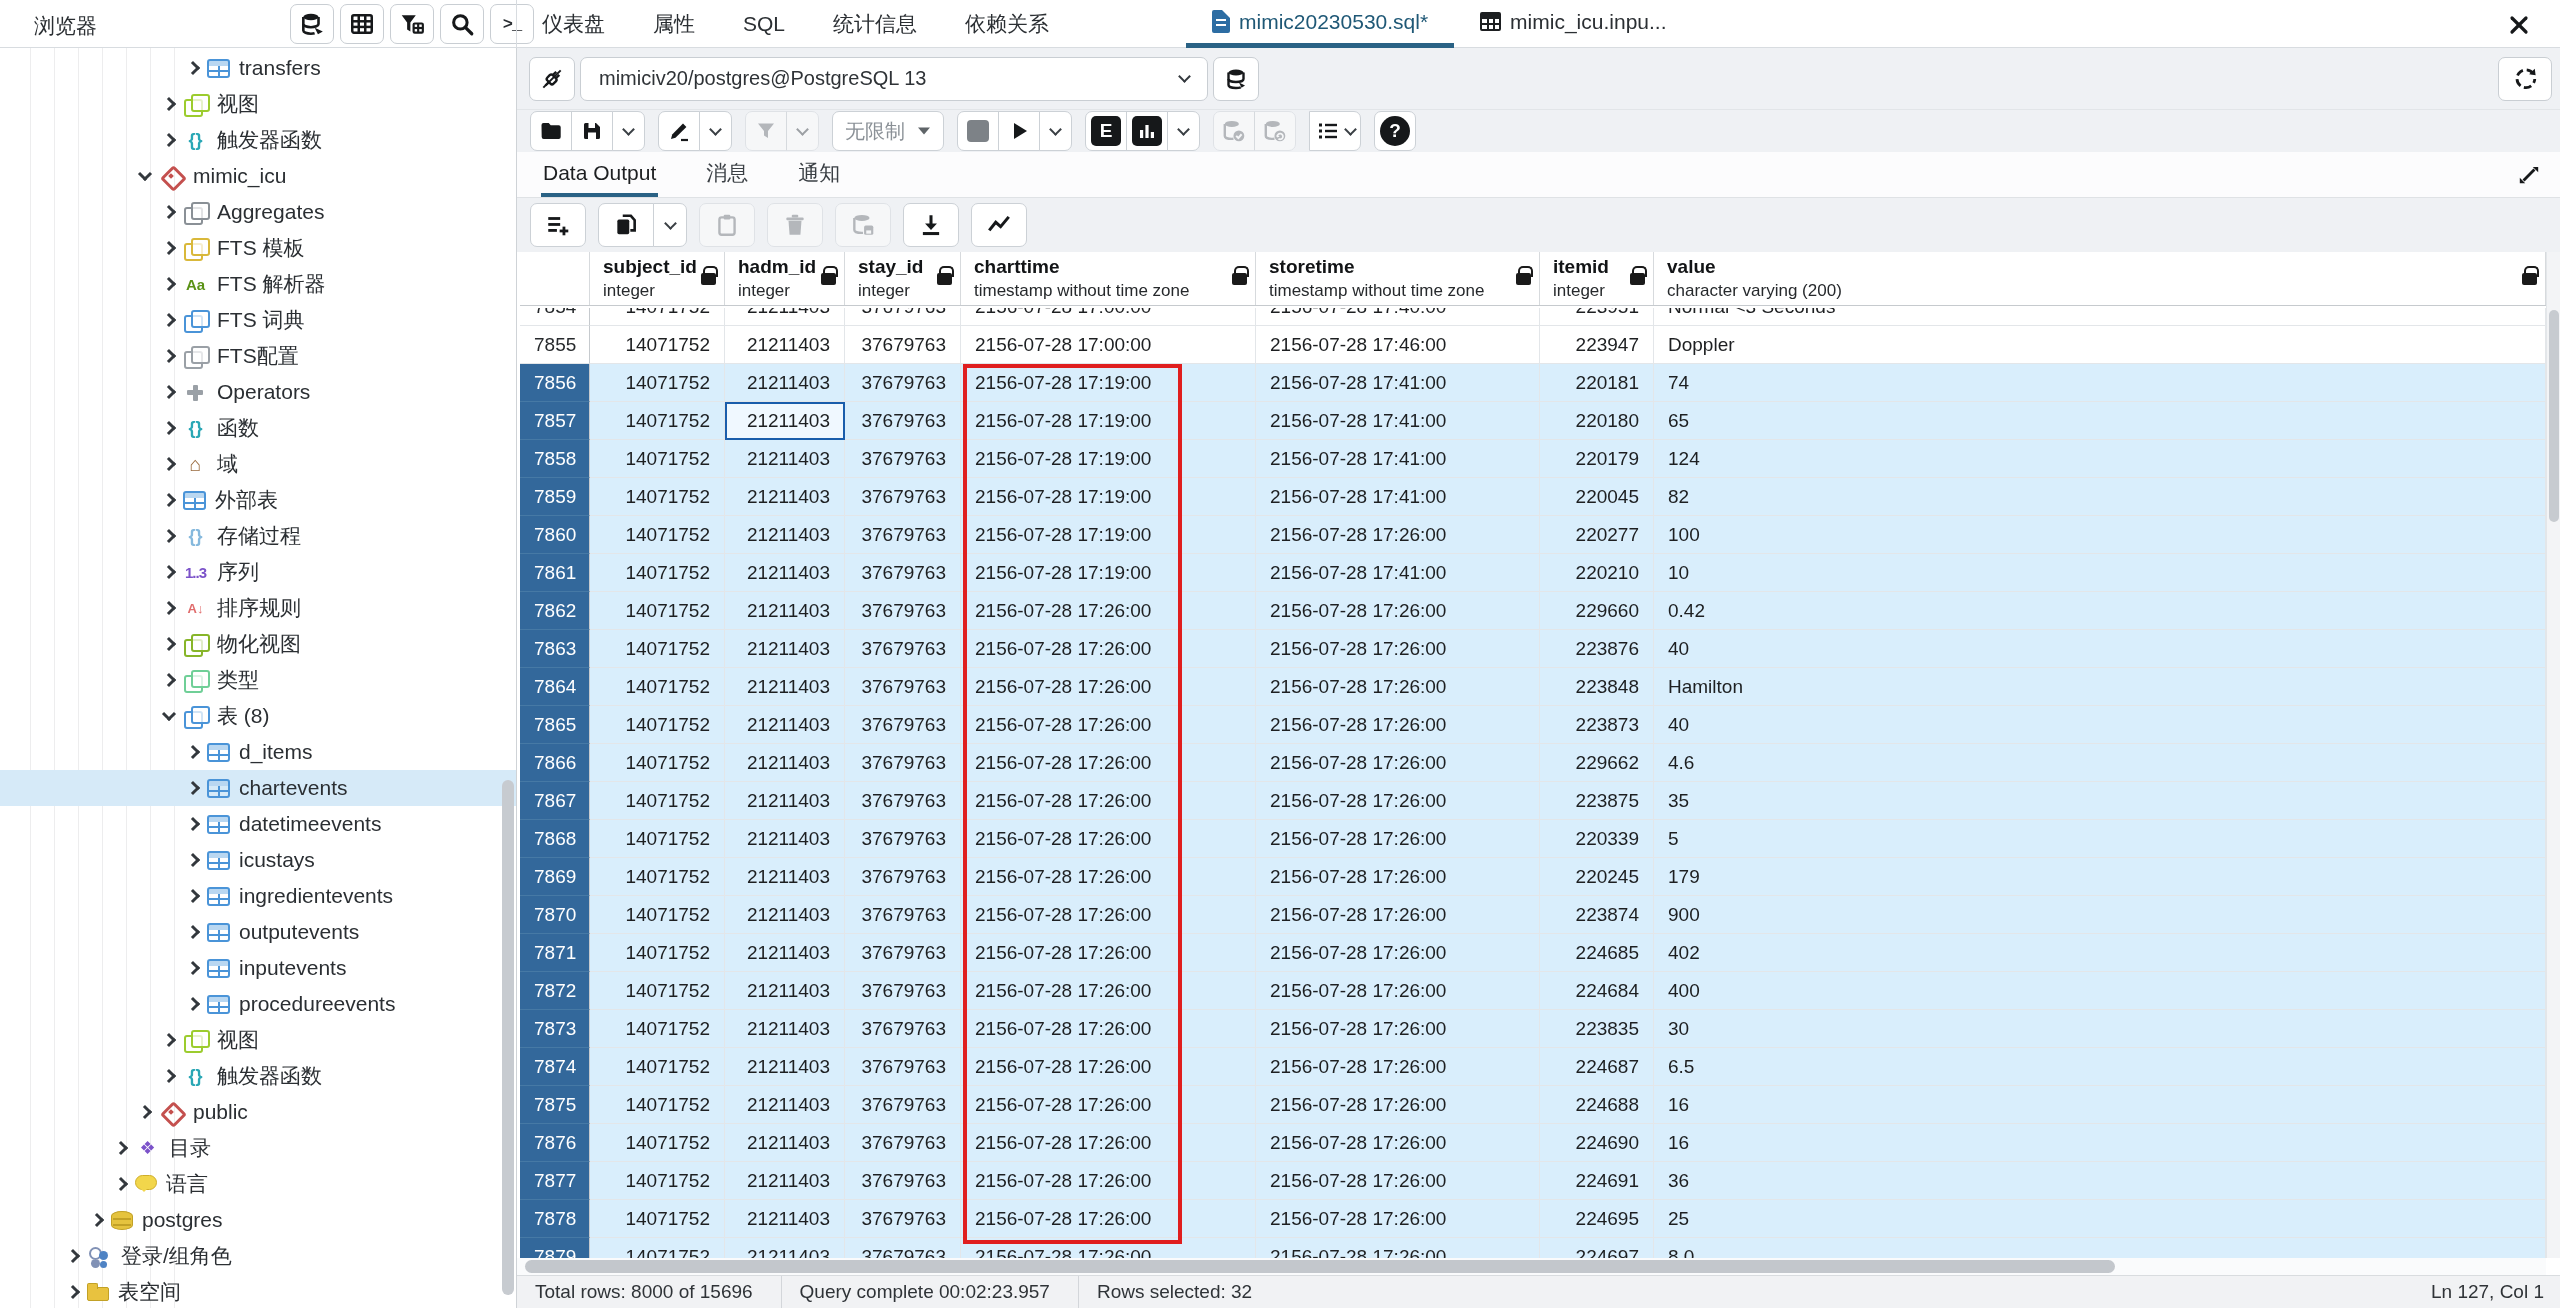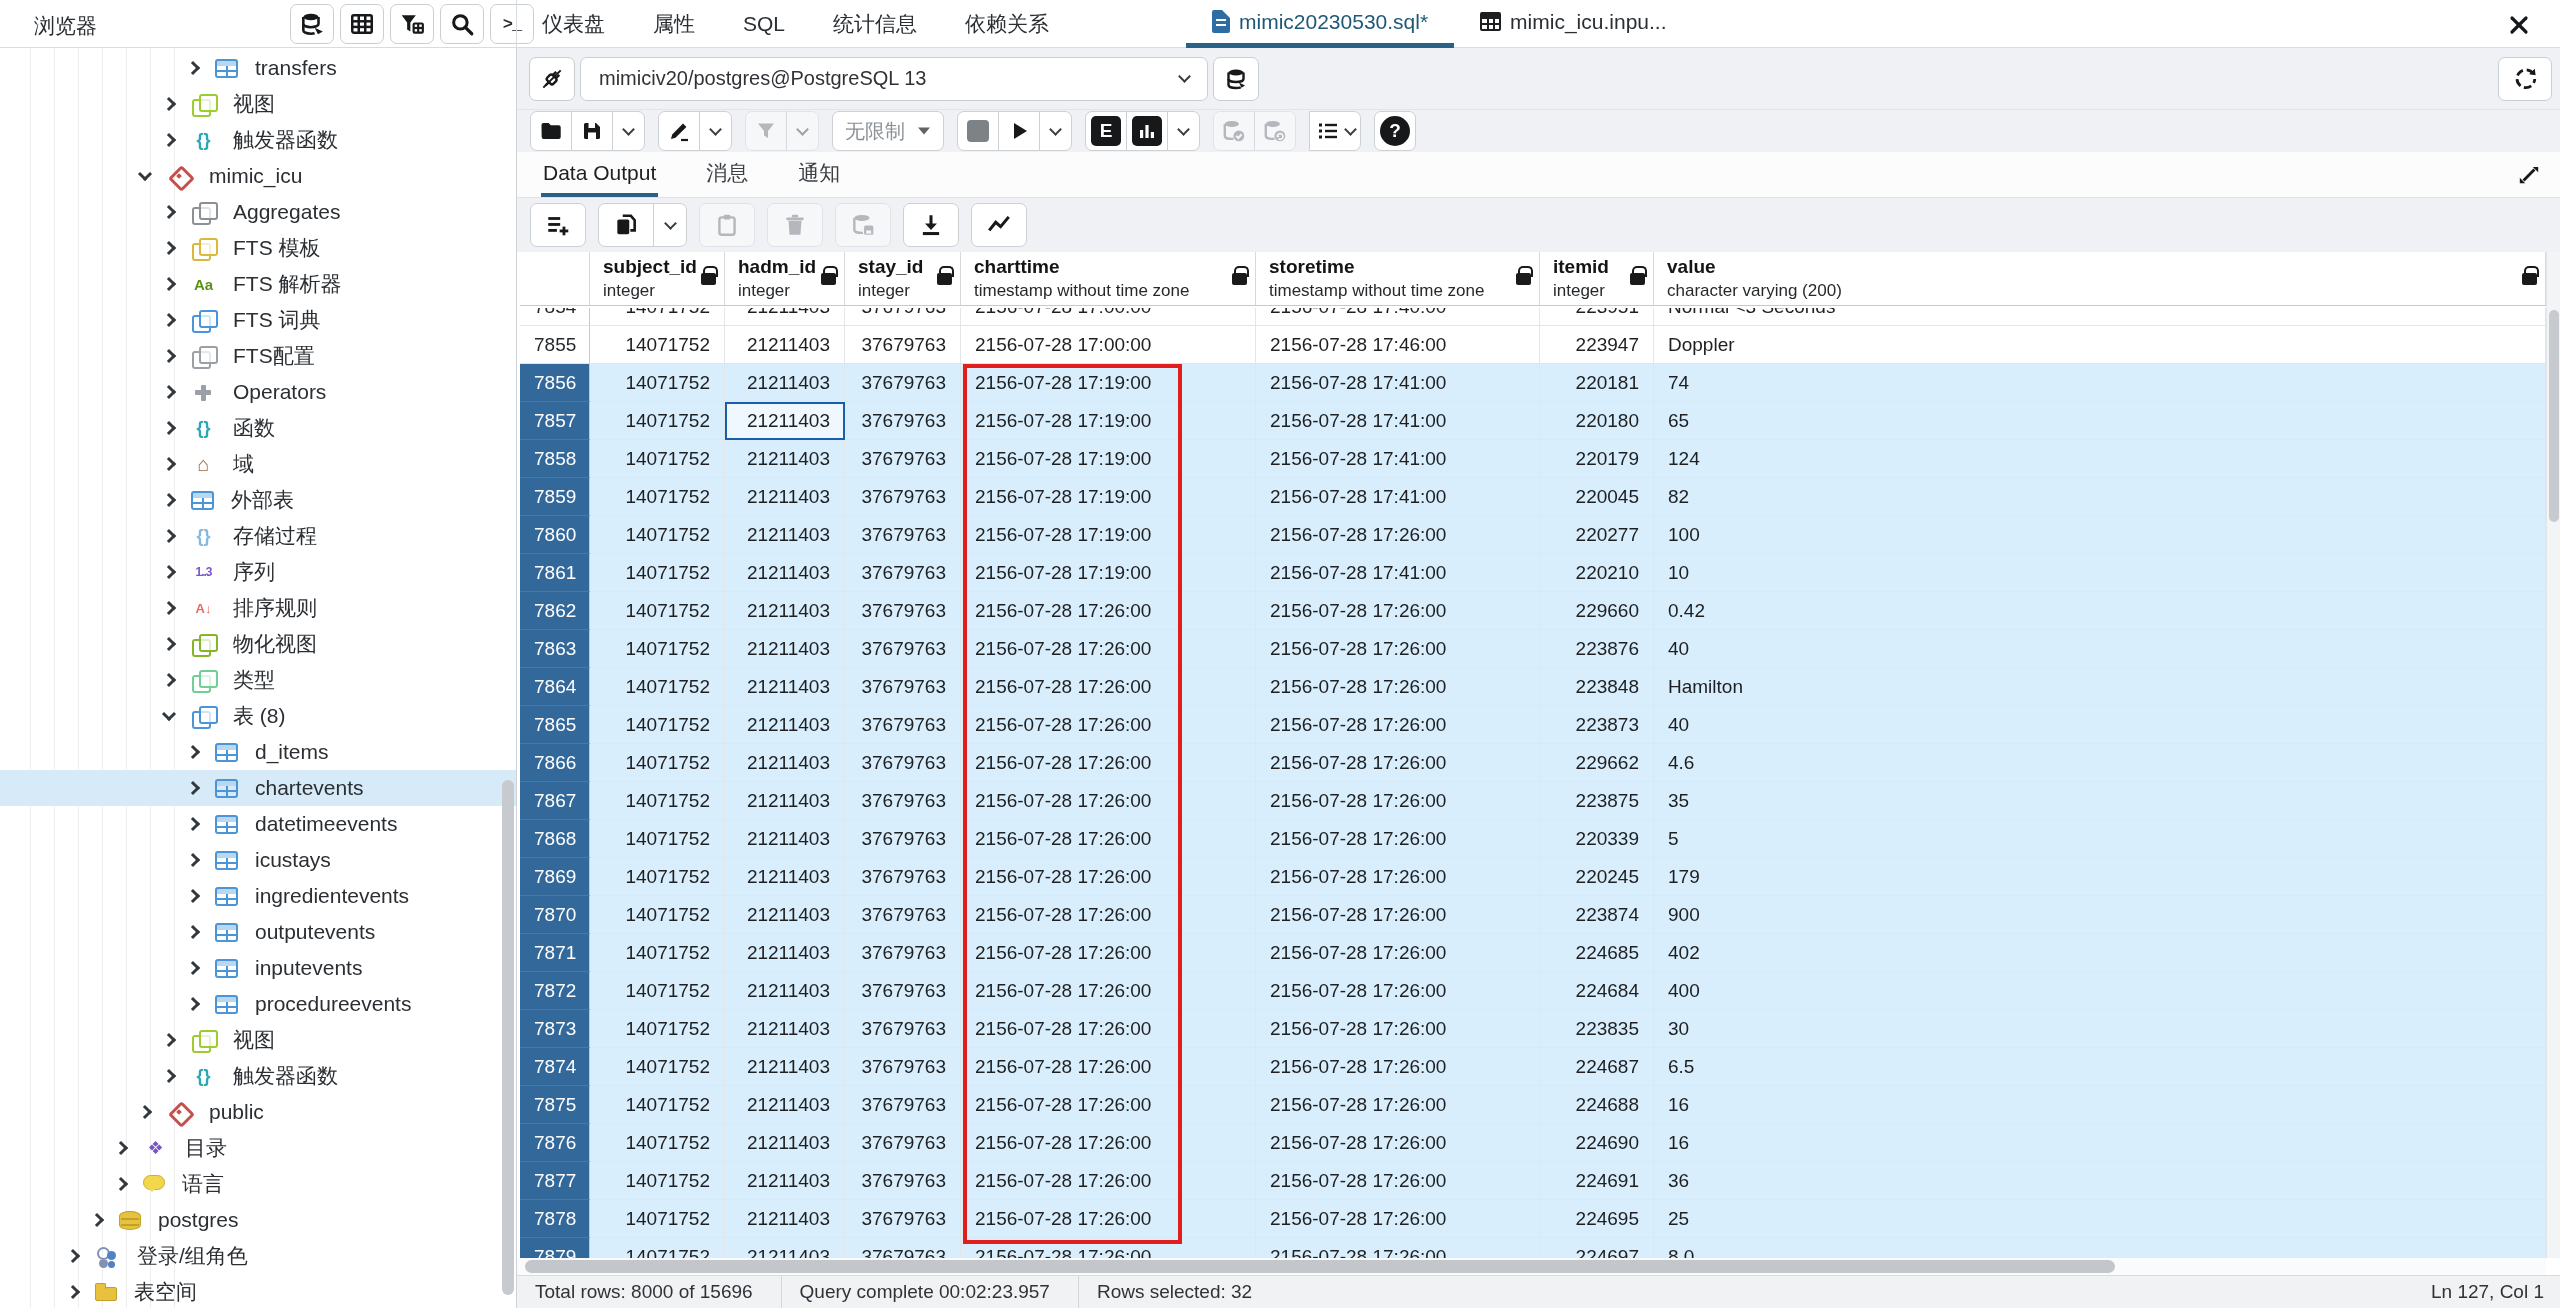--- a/index.html
+++ b/index.html
@@ -28,21 +28,21 @@
   .fi-grid{width:21px;height:19px;border:2px solid #1d1f21;border-radius:2px;flex:0 0 auto;
     background:linear-gradient(#1d1f21,#1d1f21) 0 0/100% 5px no-repeat,
                linear-gradient(#1d1f21,#1d1f21) 0 9px/100% 2px no-repeat,
                linear-gradient(#1d1f21,#1d1f21) 5px 0/2px 100% no-repeat,
                linear-gradient(#1d1f21,#1d1f21) 11px 0/2px 100% no-repeat}
 
   
   .sidebar{position:absolute;top:48px;left:0;width:517px;bottom:0;background:#fff;border-right:1px solid #cfd3d7;overflow:hidden}
   .guide{position:absolute;top:0;bottom:0;width:1px;background:#ededee}
   .tree{position:absolute;top:2px;left:0;right:0}
-  .titem{height:36px;display:flex;align-items:center;gap:17px;font-size:21px;color:#2b2f33;cursor:pointer;position:relative}
+  .titem{height:36px;display:flex;align-items:center;gap:9px;font-size:21px;color:#2b2f33;cursor:pointer;position:relative}
   .titem.sel{background:#d6eaf8}
   .chev{width:10px;height:10px;border-right:3px solid #33383d;border-bottom:3px solid #33383d;
         transform:rotate(-45deg);flex:0 0 auto}
   .chev.down{transform:rotate(45deg);margin-top:-4px}
   .sb-thumb{position:absolute;right:2px;top:732px;width:12px;height:515px;background:#c7cbd0;border-radius:6px}
 
   
   .ti{display:inline-flex;width:25px;height:22px;align-items:center;justify-content:center;
       font-weight:bold;flex:0 0 auto;position:relative;line-height:1}
   .ti-table,.ti-foreign-tables{width:23px;height:19px;border:2px solid #4a94d8;border-radius:3px;
@@ -61,21 +61,21 @@
   .ti-database{width:22px;height:19px;background:#e5c33e;border:1px solid #c2a126;border-radius:11px/5px}
   .ti-database::before{content:"";position:absolute;left:1px;right:1px;top:6px;height:2px;background:#c2a126}
   .ti-database::after{content:"";position:absolute;left:1px;right:1px;top:12px;height:2px;background:#c2a126}
   .ti-login-roles::before{content:"";position:absolute;left:2px;top:2px;width:9px;height:9px;border-radius:50%;border:2px solid #8191b5;box-shadow:0 10px 0 -2px #8191b5}
   .ti-login-roles::after{content:"";position:absolute;left:12px;top:6px;width:9px;height:9px;border-radius:50%;background:#4f83c4;box-shadow:0 9px 0 -1px #4f83c4}
   .ti-languages{width:22px;height:15px;background:#f2d64b;border:1px solid #cfae2a;border-radius:8px;margin-top:-3px}
   .ti-languages::after{content:"";position:absolute;left:4px;bottom:-7px;border:4px solid transparent;border-top-color:#f2d64b}
   .ti-tablespaces{width:22px;height:14px;background:#e8c23f;border:1px solid #c2a126;border-radius:2px;margin-top:4px}
   .ti-tablespaces::before{content:"";position:absolute;left:-1px;top:-5px;width:9px;height:5px;background:#e8c23f;border:1px solid #c2a126;border-bottom:none;border-radius:2px 2px 0 0}
   .ti-fts-parsers{color:#5a9216;font-size:15px}
-  .ti-sequences{color:#7b52c9;font-size:12px;letter-spacing:-1px}
+  .ti-sequences{color:#7b52c9;font-size:15px;letter-spacing:-1px}
   .ti-functions,.ti-trigger-functions{color:#2aa7b5;font-size:18px}
   .ti-procedures{color:#86b9dd;font-size:18px}
   .ti-domains{color:#9a6b3f;font-size:20px}
   .ti-catalogs{color:#7b52c9;font-size:18px}
   .ti-collations{color:#e06c6c;font-size:13px}
 
   
   .main{position:absolute;left:517px;top:48px;right:0;bottom:0;background:#fff}
   .conn-row{position:absolute;top:0;left:0;right:0;height:62px;background:#eff1f4;border-bottom:1px solid #e2e5e8;display:flex;align-items:center;padding-left:12px;gap:5px}
   .wbtn{background:#fff;border:1px solid #c9ced3;border-radius:7px;height:44px;min-width:46px;display:flex;align-items:center;justify-content:center;cursor:pointer}

